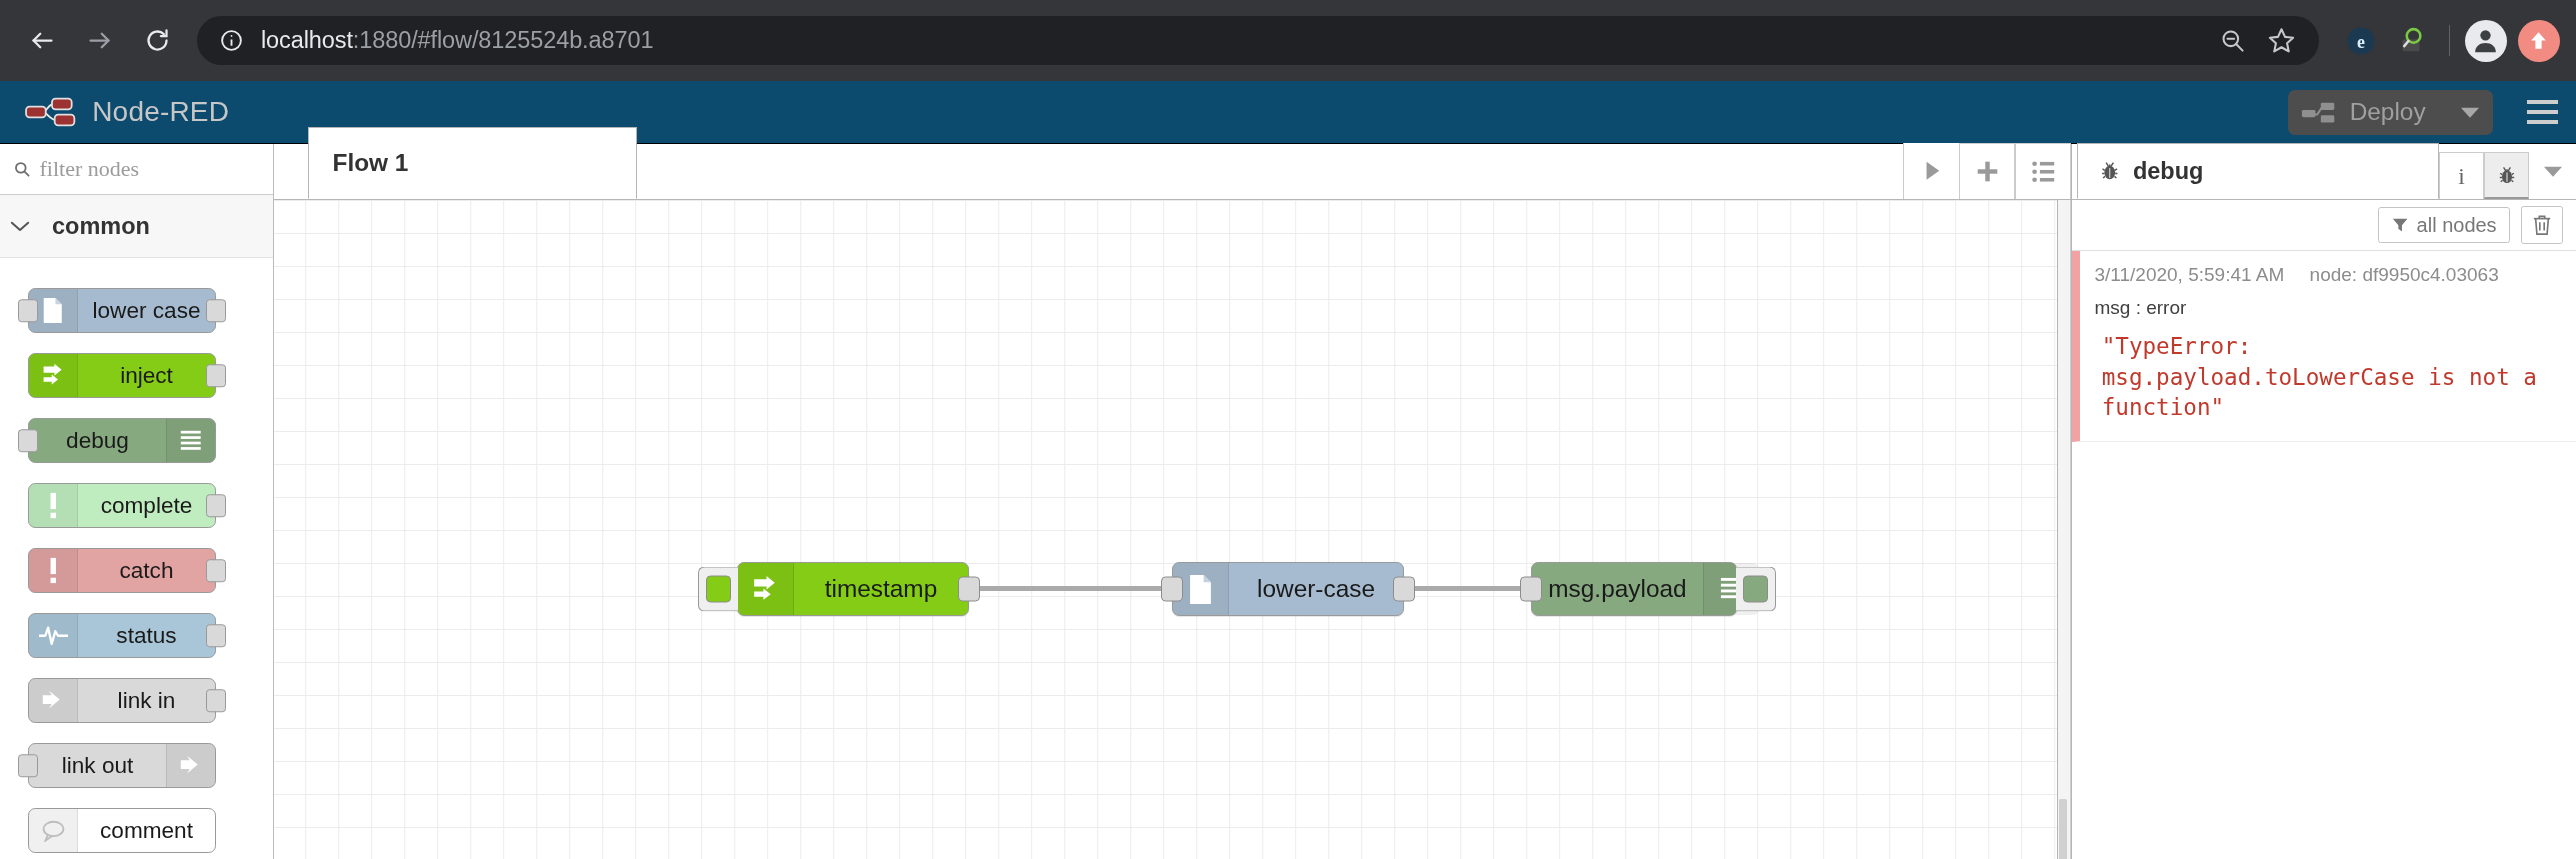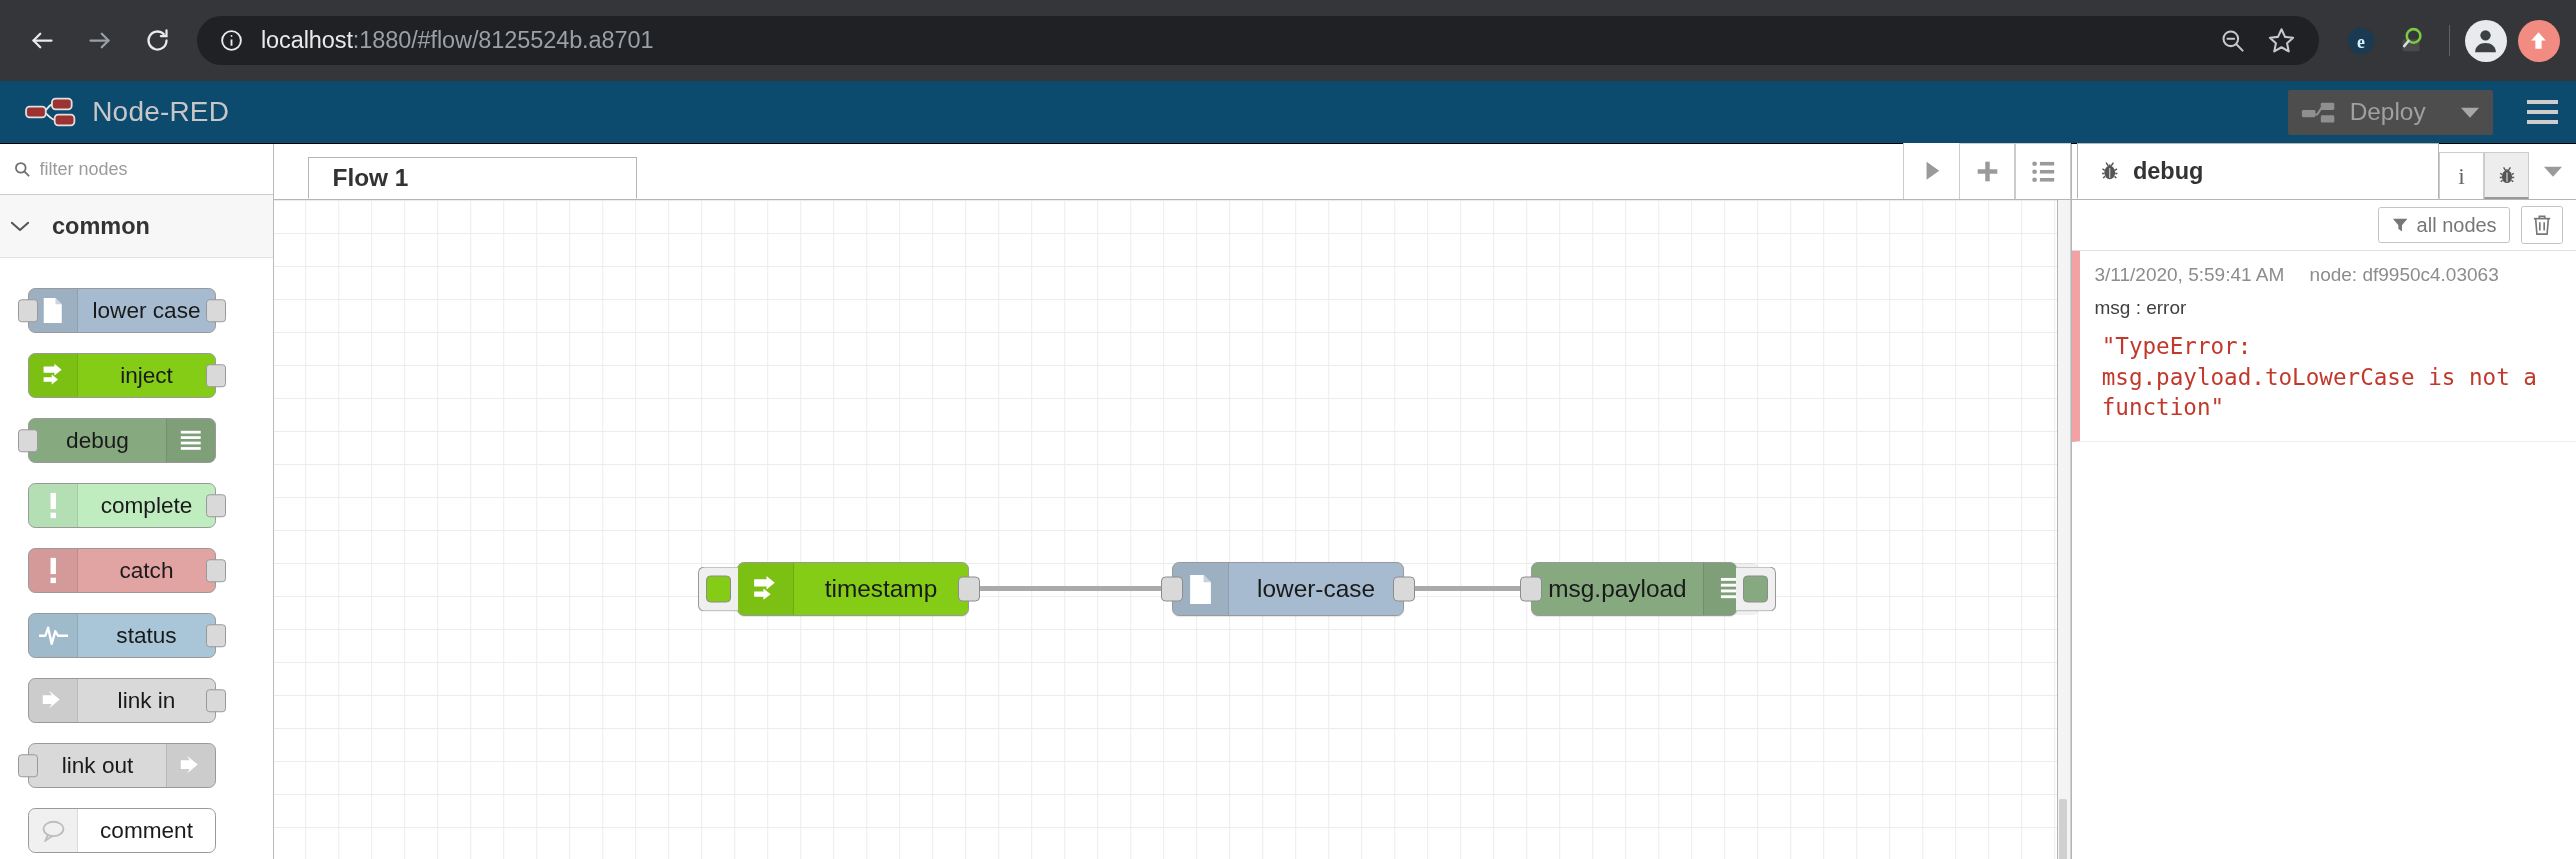--- a/index.html
+++ b/index.html
@@ -105,21 +105,21 @@
     color: #c7c7c7;
     font-weight: 400;
     letter-spacing: 0.2px;
   }
   .header-spacer { flex: 1 1 auto; }
   .deploy-btn {
     height: 45px;
     background: #4d4d4d;
     display: flex;
     align-items: center;
-    border-radius: 2px;
+    border-radius: 7px;
     padding: 0 3.6px 0 12.7px;
     margin-right: 16.3px;
     color: #9c9c9c;
   }
   .deploy-label {
     font-size: 24.4px;
     padding: 0 23.5px 0 12.7px;
     color: #a0a0a0;
   }
   .deploy-caret {
@@ -160,23 +160,23 @@
   .palette-search {
     height: 51px;
     display: flex;
     align-items: center;
     padding: 0 12.7px;
     border-bottom: 0.9px solid #ccc;
     gap: 9px;
   }
   .palette-search-input {
     border: none; outline: none;
-    font-size: 18px;
+    font-size: 22px;
     color: #ef4444;
-    font-family: Liberation Sans, sans-serif;
+    font-family: Liberation Serif, serif;
     width: 100%;
     background: transparent;
   }
   .palette-search-input::placeholder { color: #9b9b9b; }
   .palette-cat {
     height: 63px;
     background: #f7f7f7;
     border-bottom: 0.9px solid #e3e3e3;
     display: flex;
     align-items: center;
@@ -271,21 +271,21 @@
   }
   .tabbar {
     height: 56px;
     background: #fff;
     border-bottom: 0.9px solid #b5b5b5;
     display: flex;
     align-items: flex-end;
     position: relative;
   }
   .tab {
-    height: 42px;
+    height: 72px;
     min-width: 329px;
     border: 0.9px solid #b5b5b5;
     border-bottom: 0.9px solid #fff;
     background: #fff;
     display: flex;
     align-items: center;
     padding: 0 23.5px;
     margin-left: 34px;
     position: relative;
     z-index: 2;

